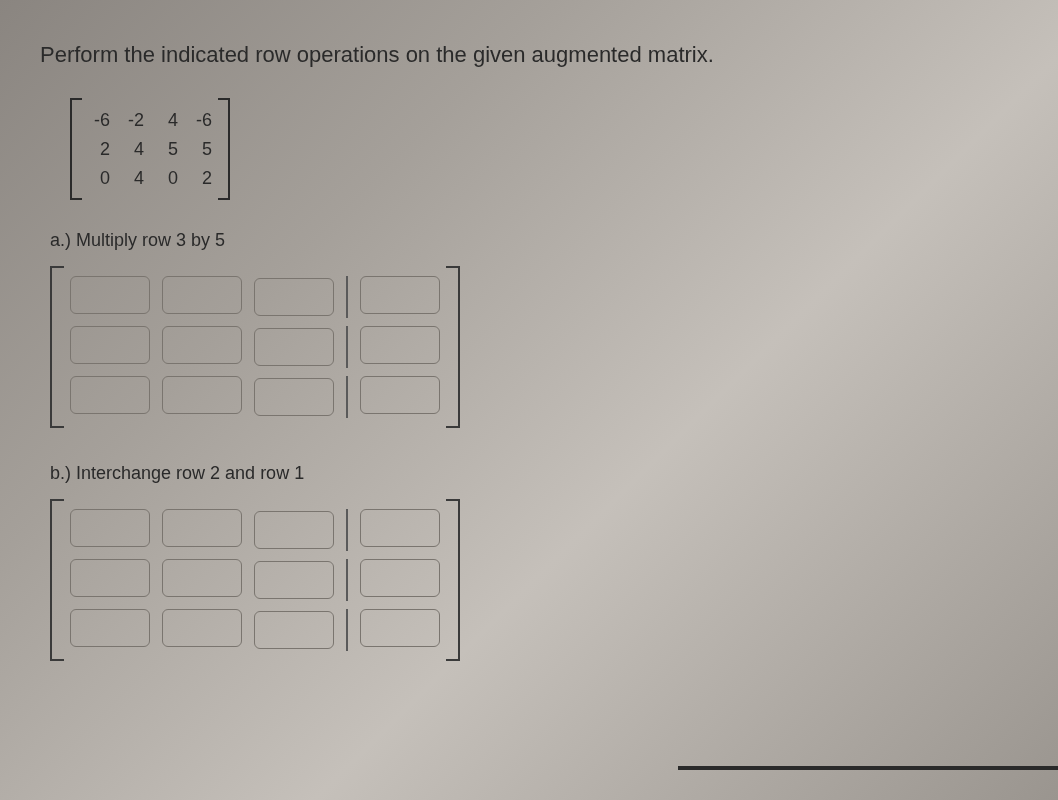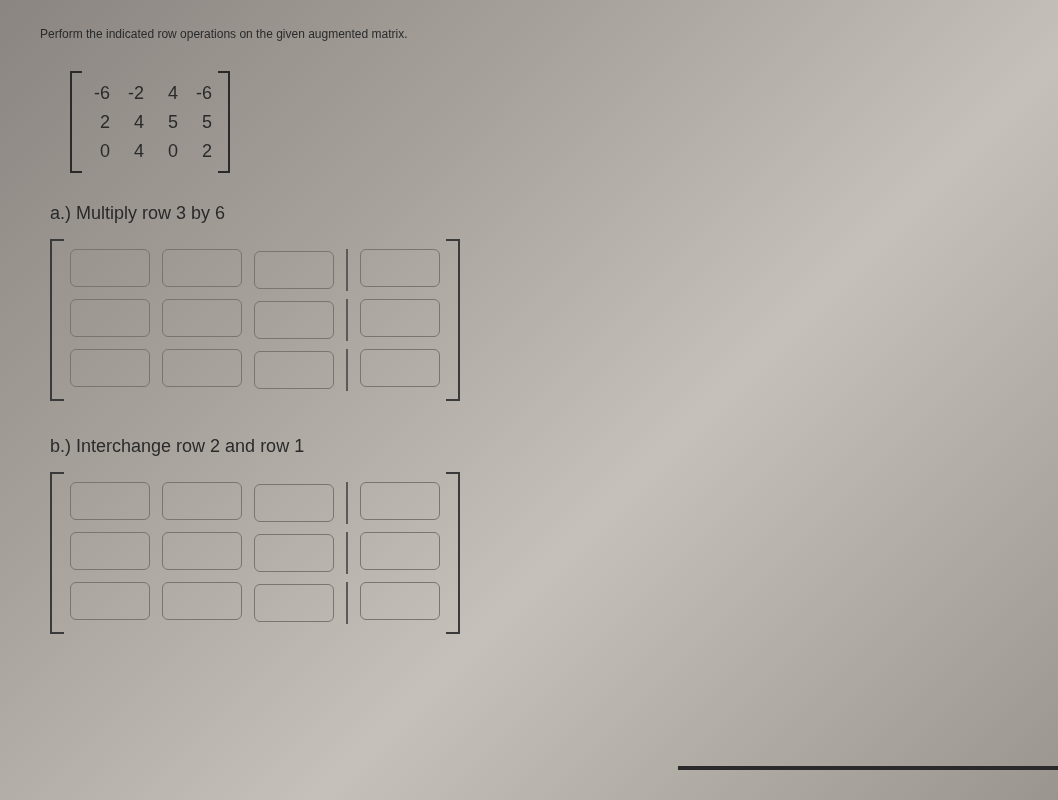--- a/index.html
+++ b/index.html
@@ -11,23 +11,23 @@
       font-family: Arial, sans-serif;
       background: linear-gradient(135deg, #8a8580 0%, #a5a09a 30%, #c5c0ba 60%, #9a958f 100%);
       width: 1058px;
       height: 800px;
       padding: 20px 40px;
       color: #2a2a2a;
       position: relative;
       overflow: hidden;
     }
     .instruction {
-      font-size: 12px;
+      font-size: 22px;
       margin-bottom: 30px;
-      margin-top: 7px;
+      margin-top: 22px;
     }
     .matrix-display {
       display: inline-block;
       position: relative;
       padding: 8px 18px;
       margin-left: 30px;
       margin-bottom: 30px;
     }
     .matrix-display::before,
     .matrix-display::after {
@@ -145,21 +145,21 @@
     <span class="matrix-cell">5</span>
   </div>
   <div class="matrix-row">
     <span class="matrix-cell">0</span>
     <span class="matrix-cell">4</span>
     <span class="matrix-cell">0</span>
     <span class="matrix-cell">2</span>
   </div>
 </div>
 
-<div class="question-label">a.) Multiply row 3 by 6</div>
+<div class="question-label">a.) Multiply row 3 by 5</div>
 
 <div class="input-matrix">
   <div class="input-row">
     <input type="text" class="input-box" style="">
     <input type="text" class="input-box" style="">
     <div class="input-with-divider">
       <input type="text" class="input-box" style="">
       <div class="divider"></div>
     </div>
     <input type="text" class="input-box" style="">

